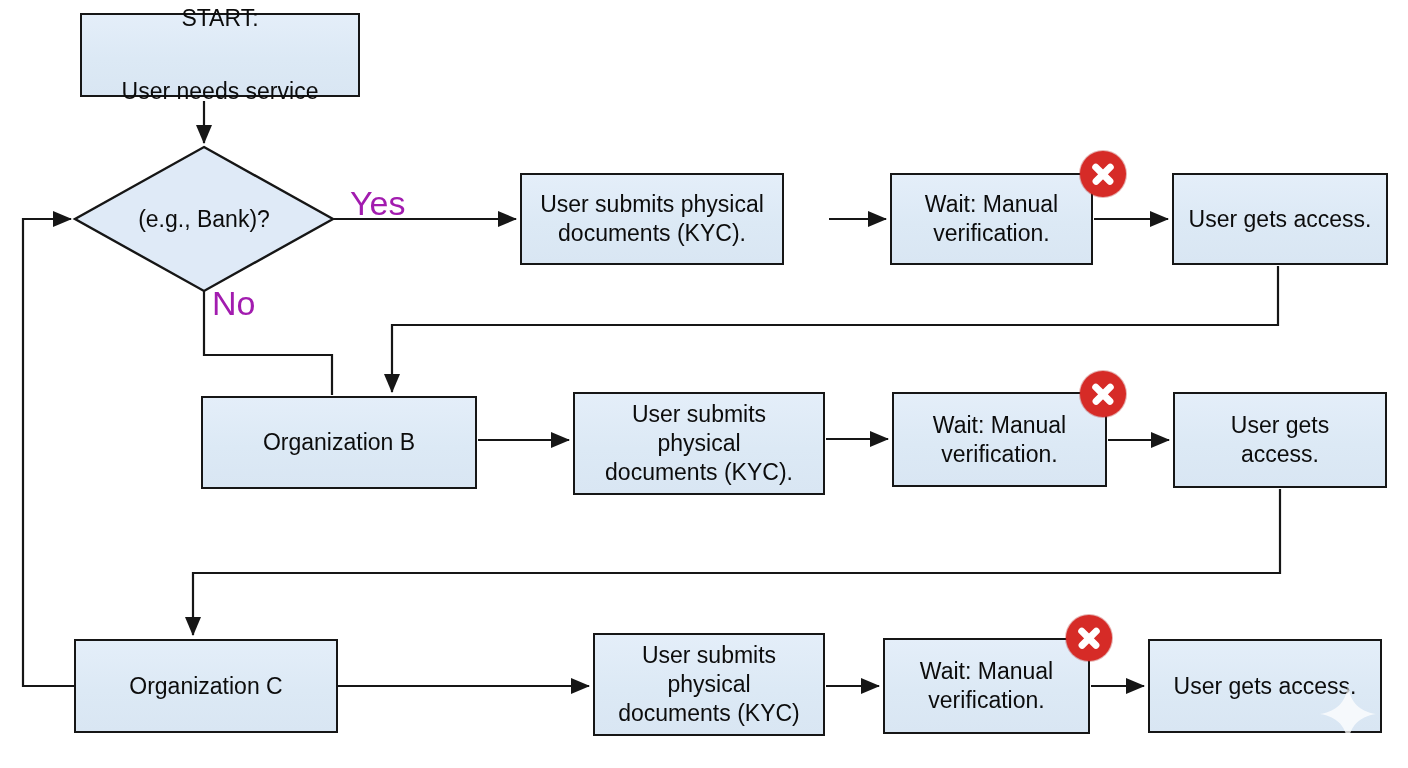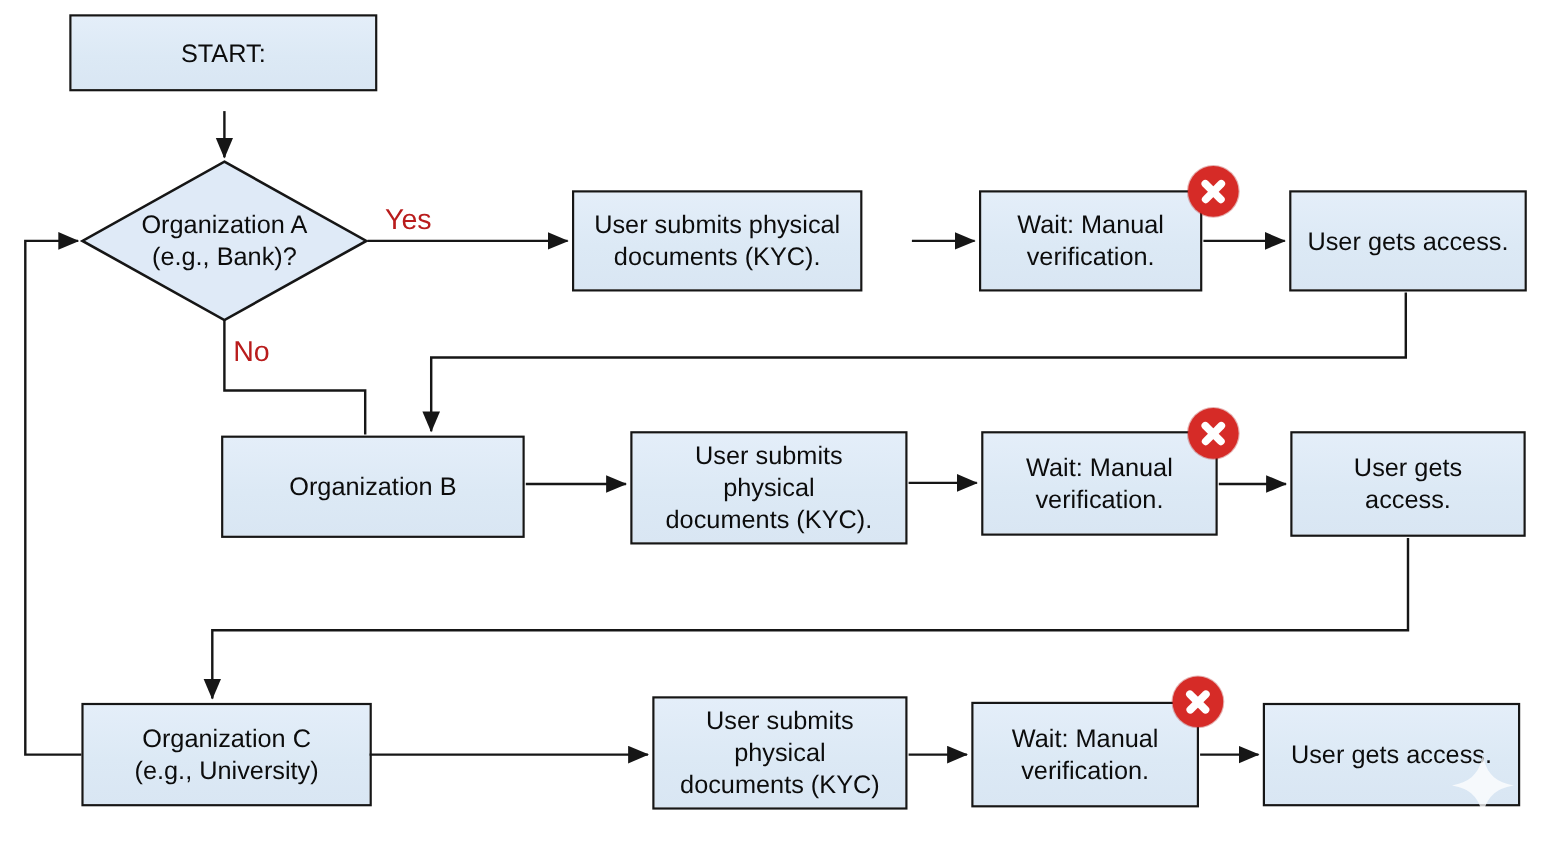--- a/index.html
+++ b/index.html
@@ -40,22 +40,22 @@
     justify-content: center;
     text-align: center;
     font-size: 23px;
     line-height: 1.26;
     color: #0c0c0c;
     z-index: 3;
     background: transparent;
   }
   .edge-label {
     position: absolute;
-    font-size: 26px;
-    color: #b91c1c;
+    font-size: 34px;
+    color: #a21caf;
     z-index: 3;
   }
   .badge {
     position: absolute;
     width: 46px;
     height: 46px;
     border-radius: 50%;
     background: #d62b27;
     box-shadow: 0 0 0 1px rgba(180,30,25,0.35);
     z-index: 5;
@@ -69,35 +69,35 @@
   }
   .badge .bar.a { transform: translate(-50%,-50%) rotate(45deg); }
   .badge .bar.b { transform: translate(-50%,-50%) rotate(-45deg); }
   .sparkle {
     position: absolute;
     z-index: 6;
     opacity: 0.88;
     filter: blur(0.4px);
   }
   
-  #n-start   { left: 63px;   top: 13px;  width: 280px; height: 70px; gap: 44px; }
+  #n-start   { left: 80px;   top: 13px;  width: 280px; height: 84px; gap: 44px; }
   #n-kyc1    { left: 520px;  top: 173px; width: 264px; height: 92px; }
   #n-wait1   { left: 890px;  top: 173px; width: 203px; height: 92px; }
   #n-access1 { left: 1172px; top: 173px; width: 216px; height: 92px; }
   #n-orgb    { left: 201px;  top: 396px; width: 276px; height: 93px; gap: 20px; }
   #n-kyc2    { left: 573px;  top: 392px; width: 252px; height: 103px; }
   #n-wait2   { left: 892px;  top: 392px; width: 215px; height: 95px; }
   #n-access2 { left: 1173px; top: 392px; width: 214px; height: 96px; }
   #n-orgc    { left: 74px;   top: 639px; width: 264px; height: 94px; }
   #n-kyc3    { left: 593px;  top: 633px; width: 232px; height: 103px; }
   #n-wait3   { left: 883px;  top: 638px; width: 207px; height: 96px; }
   #n-access3 { left: 1148px; top: 639px; width: 234px; height: 94px; }
   #t-diamond { left: 92px;   top: 188px; width: 224px; height: 62px; }
   #l-yes { left: 350px; top: 184px; }
-  #l-no  { left: 212px; top: 304px; }
+  #l-no  { left: 212px; top: 284px; }
   #badge1 { left: 1080px; top: 151px; }
   #badge2 { left: 1080px; top: 371px; }
   #badge3 { left: 1066px; top: 615px; }
   #sparkle { left: 1318px; top: 684px; width: 60px; height: 60px; }
 </style>
 </head>
 <body>
 
 <div class="stage">
 
@@ -121,24 +121,24 @@
     <polyline points="1108,440 1169,440" fill="none" stroke="#161616" stroke-width="2.2" marker-end="url(#arr)"></polyline>
     <polyline points="1280,489 1280,573 193,573 193,635" fill="none" stroke="#161616" stroke-width="2.2" marker-end="url(#arr)"></polyline>
     <polyline points="74,686 23,686 23,219 71,219" fill="none" stroke="#161616" stroke-width="2.2" marker-end="url(#arr)"></polyline>
     <polyline points="313,686 589,686" fill="none" stroke="#161616" stroke-width="2.2" marker-end="url(#arr)"></polyline>
     <polyline points="826,686 879,686" fill="none" stroke="#161616" stroke-width="2.2" marker-end="url(#arr)"></polyline>
     <polyline points="1091,686 1144,686" fill="none" stroke="#161616" stroke-width="2.2" marker-end="url(#arr)"></polyline>
   </svg>
 
   <div class="node" id="n-start">
     <span>START:</span>
+    <span>User needs service</span>
   </div>
 
   <div class="diamond-text" id="t-diamond">
-    <span>Organization A</span>
     <span>(e.g., Bank)?</span>
   </div>
 
   <div class="edge-label" id="l-yes">Yes</div>
   <div class="edge-label" id="l-no">No</div>
 
   <div class="node" id="n-kyc1">
     <span>User submits physical</span>
     <span>documents (KYC).</span>
   </div>
@@ -162,21 +162,20 @@
     <span>Wait: Manual</span>
     <span>verification.</span>
   </div>
   <div class="node" id="n-access2">
     <span>User gets</span>
     <span>access.</span>
   </div>
 
   <div class="node" id="n-orgc">
     <span>Organization C</span>
-    <span>(e.g., University)</span>
   </div>
   <div class="node" id="n-kyc3">
     <span>User submits</span>
     <span>physical</span>
     <span>documents (KYC)</span>
   </div>
   <div class="node" id="n-wait3">
     <span>Wait: Manual</span>
     <span>verification.</span>
   </div>

